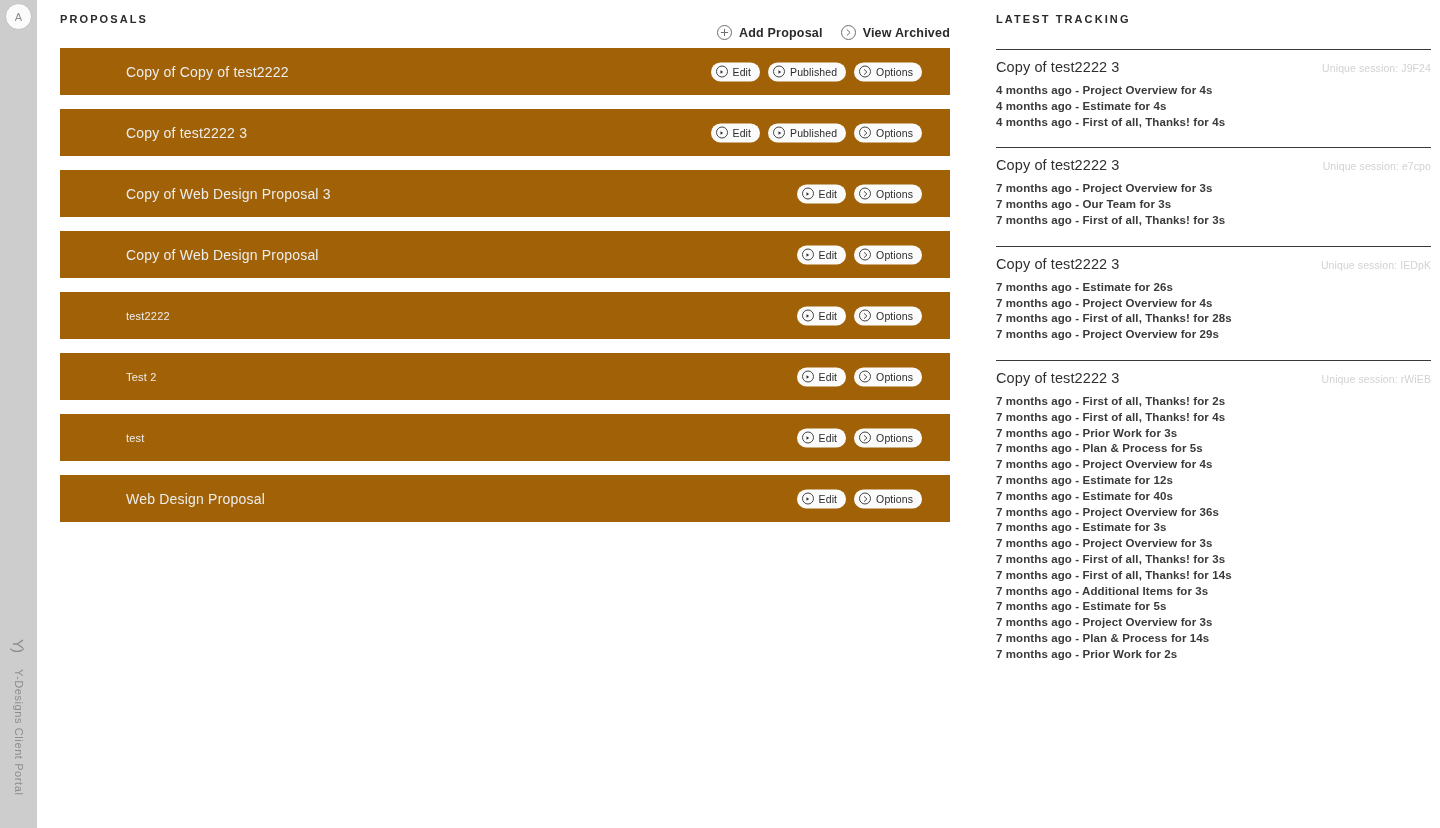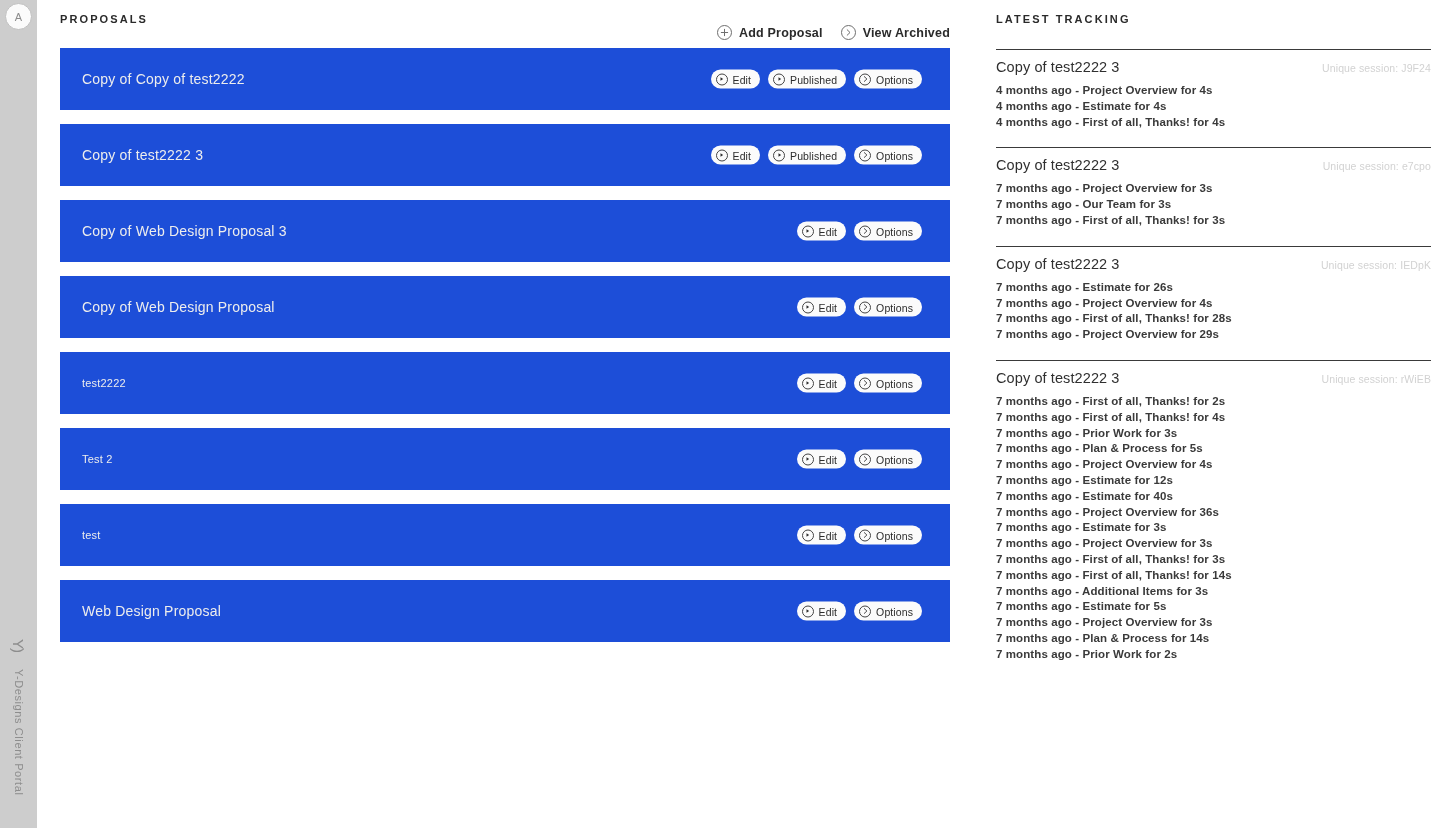--- a/index.html
+++ b/index.html
@@ -82,24 +82,24 @@
     width: 15px; height: 15px; border-radius: 50%;
     border: 1px solid #6f6f6f;
     display: flex; align-items: center; justify-content: center;
     flex: none;
   }
   .act .ring svg { display: block; }
 
   .rows { position: absolute; left: 0; top: 48px; width: 890px; }
   .prow {
     position: relative;
-    height: 62px;
-    background: #1d4ed8;
+    height: 47px;
+    background: #a16207;
     margin-bottom: 14px;
-    display: flex; align-items: center;
+    display: flex; align-items: center; padding-left: 44px;
   }
   .prow-title {
     color: #ededed;
     margin-left: 22px;
     font-size: 14px;
     letter-spacing: .2px;
     white-space: nowrap;
   }
   .prow-title.sm { font-size: 11px; }
   .prow-btns {

